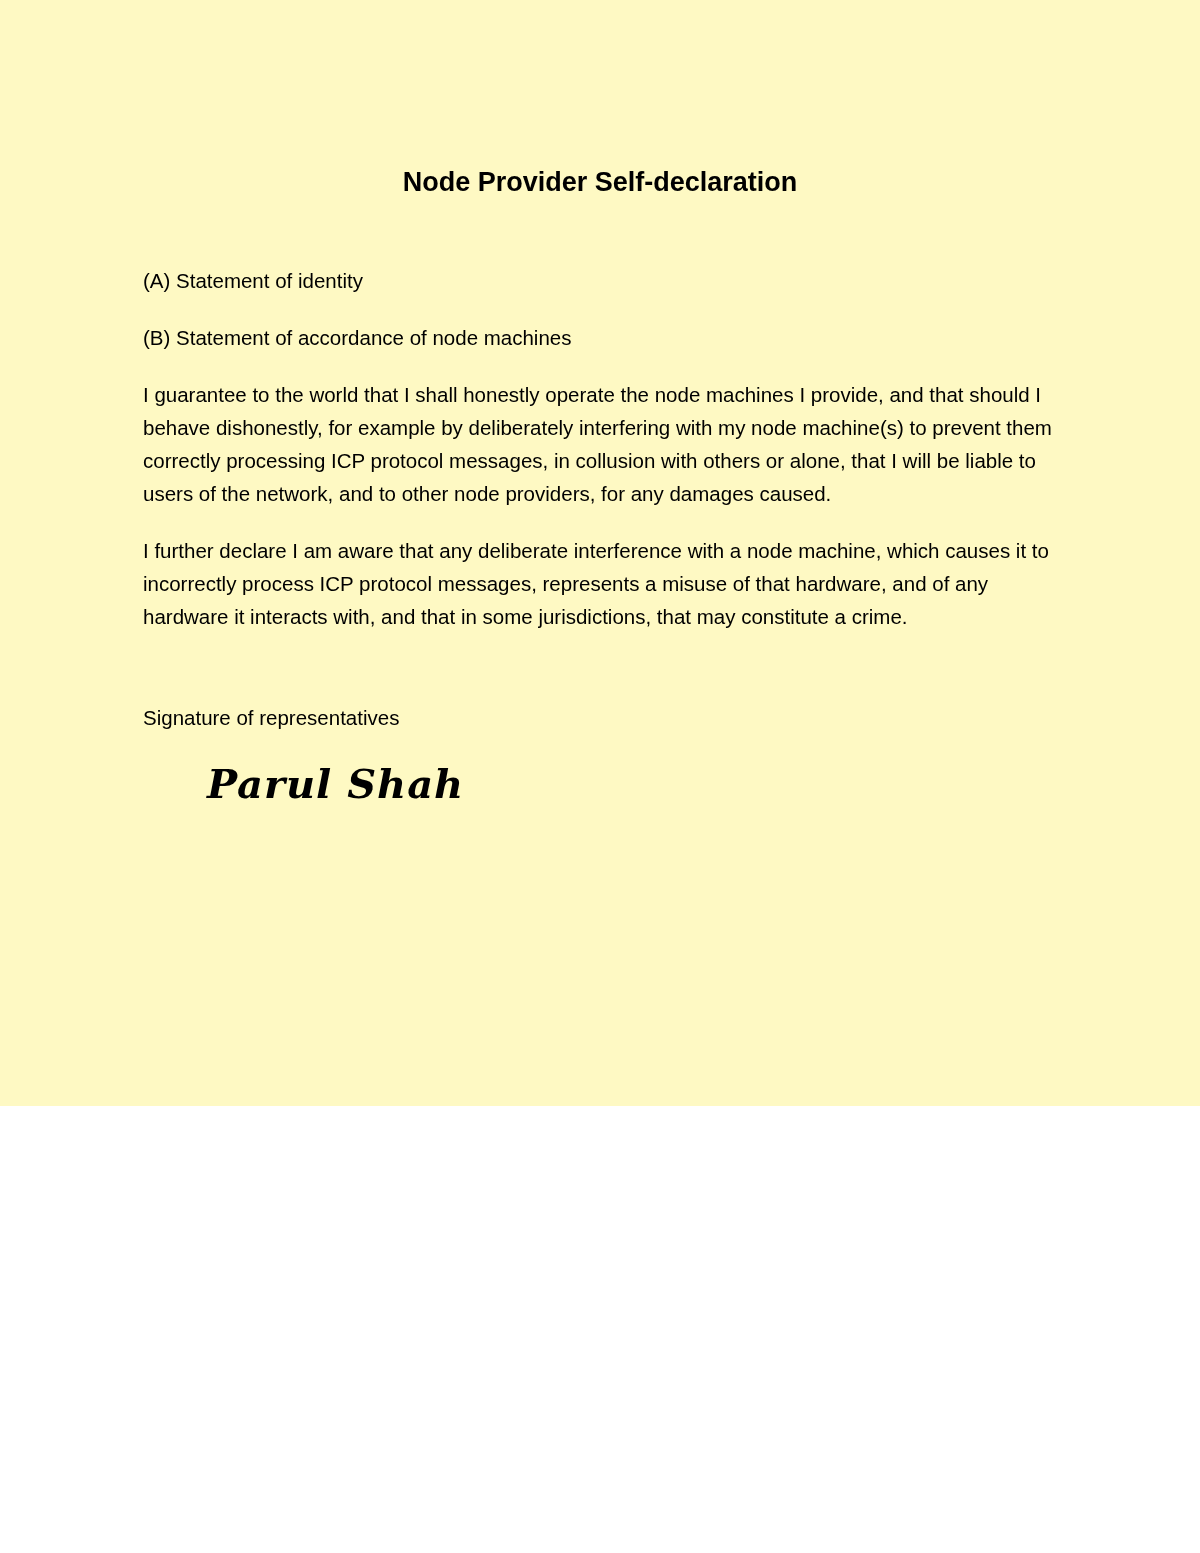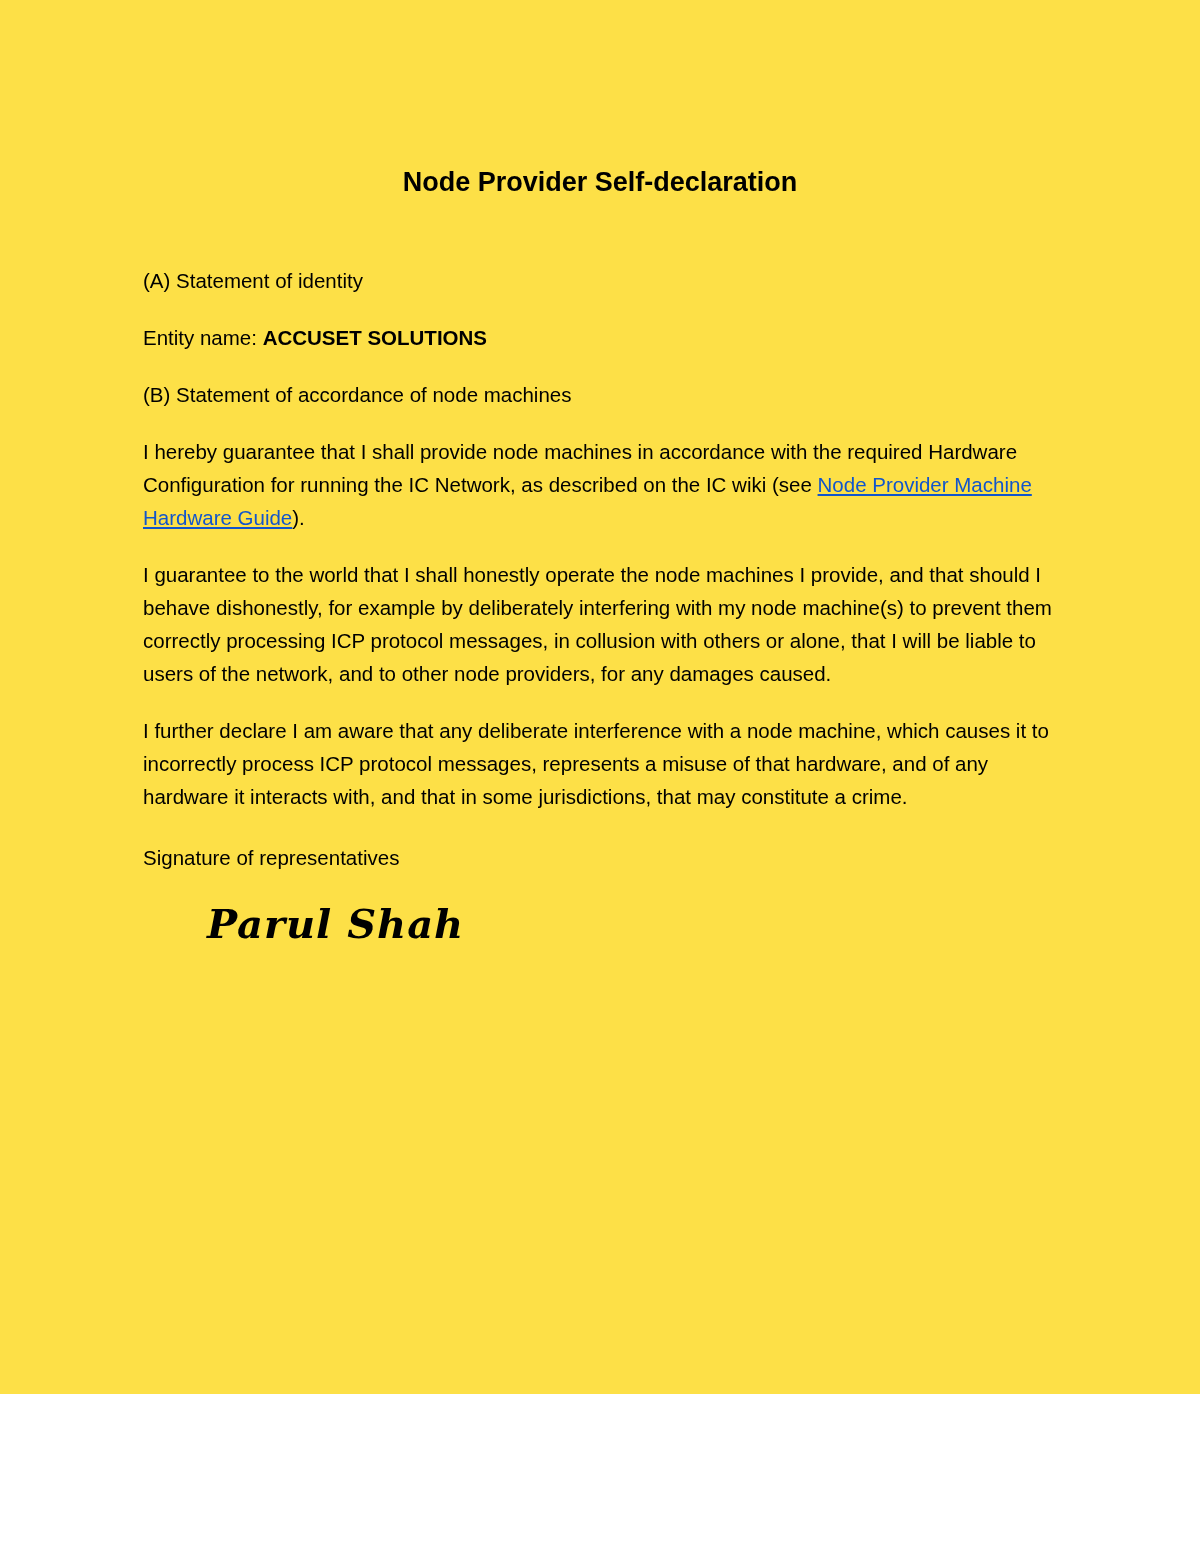--- a/index.html
+++ b/index.html
@@ -3,22 +3,22 @@
 <meta charset="utf-8">
 <style>
   html, body {
     margin: 0;
     padding: 0;
     background: #ffffff;
   }
   .page {
     position: relative;
     width: 1200px;
-    height: 1394px;
-    background: #fde047;
+    height: 1106px;
+    background: #fef9c3;
     box-sizing: border-box;
     padding: 162px 143px 0 143px;
     font-family: "Liberation Sans", sans-serif;
     font-size: 20.5px;
     line-height: 33px;
     color: #000000;
     overflow: hidden;
   }
   .doc-title {
     text-align: center;
@@ -32,48 +32,46 @@
   }
   .bold {
     font-weight: bold;
   }
   a.doc-link {
     color: #1155cc;
     text-decoration: underline;
     cursor: pointer;
   }
   .sig-label {
-    margin-top: 28px;
+    margin-top: 68px;
   }
   .signature-name {
     font-family: "DejaVu Serif", serif;
     font-style: italic;
     font-weight: bold;
     font-size: 40px;
     line-height: 52px;
     margin: 6px 0 12px 64px;
     letter-spacing: 1px;
   }
 </style>
 </head>
 <body>
 
 <div class="page">
 
   <h1 class="doc-title">Node Provider Self-declaration</h1>
 
   <p class="para">(A) Statement of identity</p>
 
-  <p class="para"><span>Entity name: </span><span class="bold">ACCUSET SOLUTIONS</span></p>
 
 
 
   <p class="para">(B) Statement of accordance of node machines</p>
 
-  <p class="para"><span>I hereby guarantee that I shall provide node machines in accordance with the required Hardware Configuration for running the IC Network, as described on the IC wiki (see </span><a class="doc-link" href="#">Node Provider Machine Hardware Guide</a><span>).</span></p>
 
 
   <p class="para">I guarantee to the world that I shall honestly operate the node machines I provide, and that should I behave dishonestly, for example by deliberately interfering with my node machine(s) to prevent them correctly processing ICP protocol messages, in collusion with others or alone, that I will be liable to users of the network, and to other node providers, for any damages caused.</p>
 
   <p class="para">I further declare I am aware that any deliberate interference with a node machine, which causes it to incorrectly process ICP protocol messages, represents a misuse of that hardware, and of any hardware it interacts with, and that in some jurisdictions, that may constitute a crime.</p>
 
   <p class="para sig-label">Signature of representatives</p>
 
   <p class="signature-name">Parul Shah</p>
 

